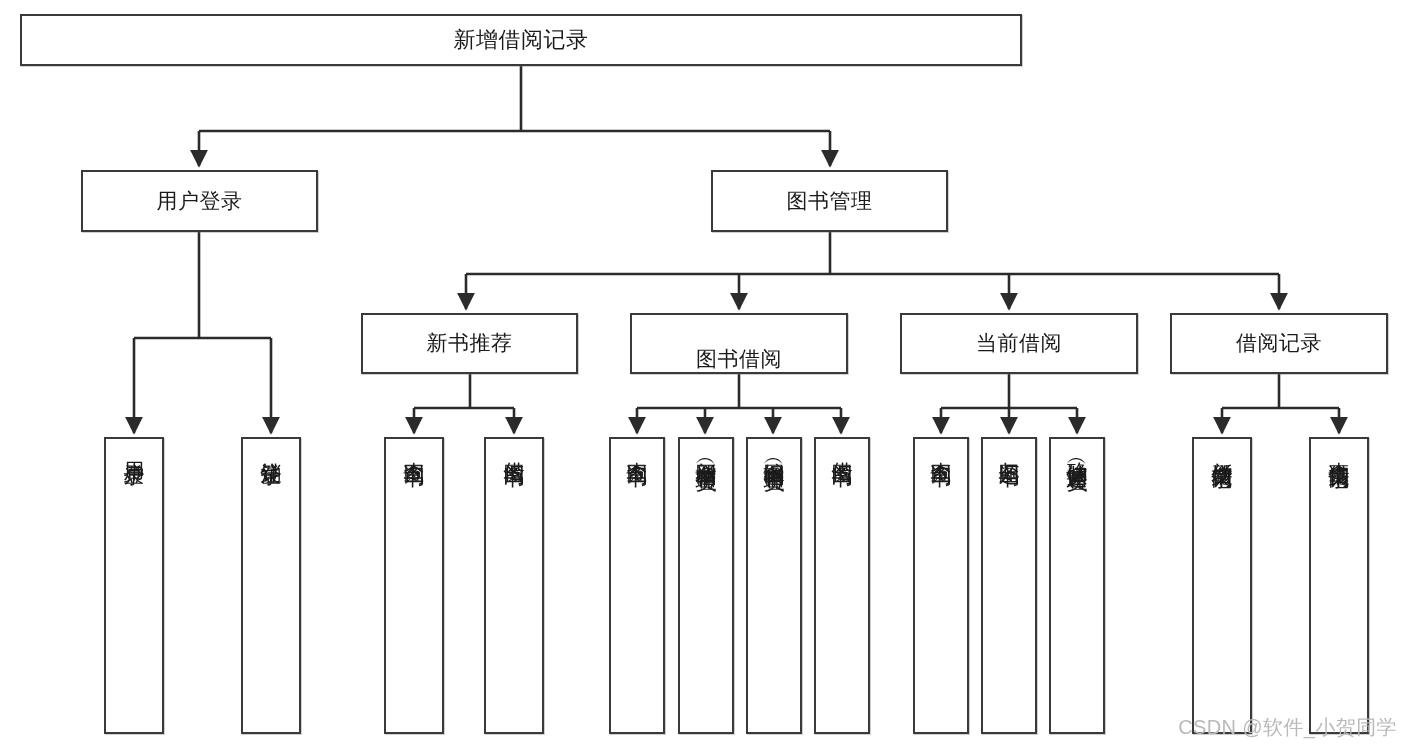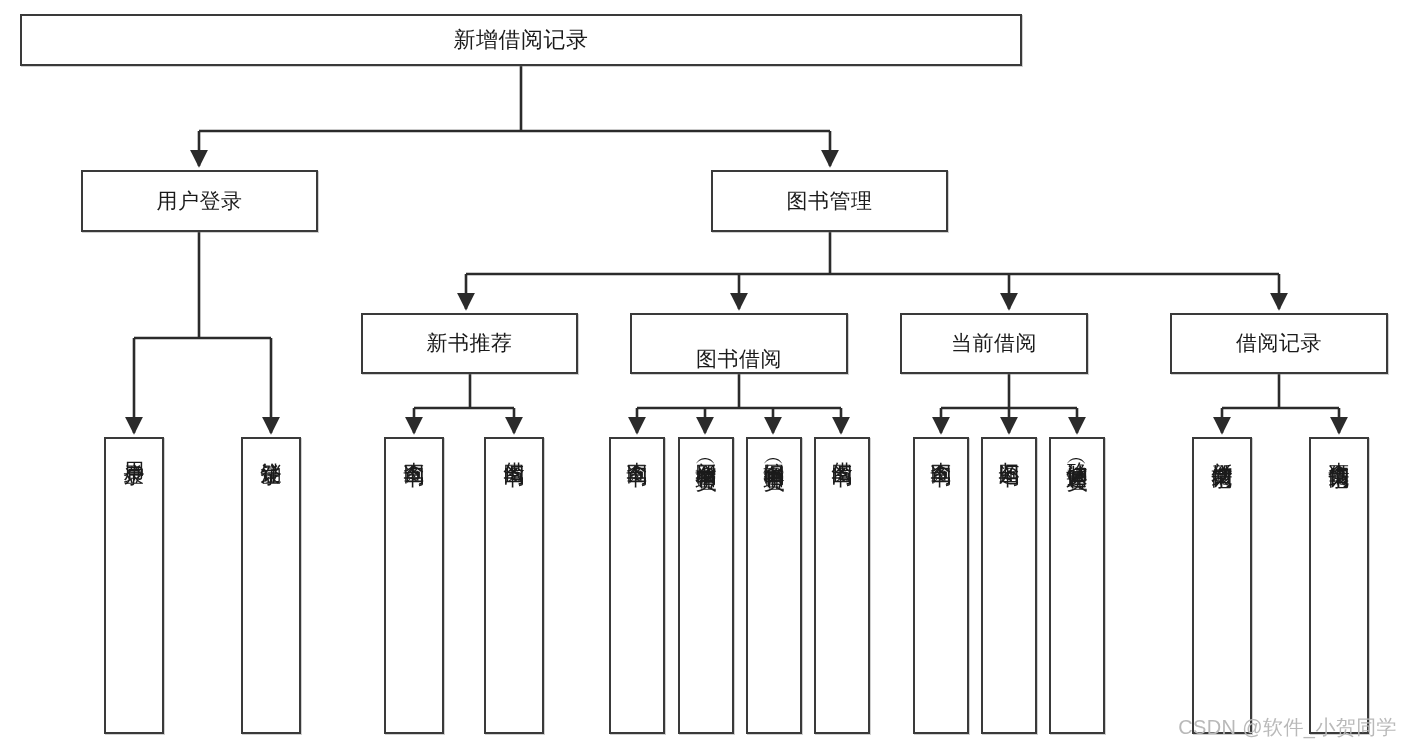--- a/index.html
+++ b/index.html
@@ -143,21 +143,21 @@
   </div>
 
   <div class="node horizontal" style="left:361px; top:313px; width:217px; height:61px;">
     <span class="node-label">新书推荐</span>
   </div>
 
   <div class="node horizontal" style="left:630px; top:313px; width:218px; height:61px;align-items:flex-end;">
     <span class="node-label">图书借阅</span>
   </div>
 
-  <div class="node horizontal" style="left:900px; top:313px; width:188px; height:61px;">
+  <div class="node horizontal" style="left:900px; top:313px; width:238px; height:61px;">
     <span class="node-label">当前借阅</span>
   </div>
 
   <div class="node horizontal" style="left:1170px; top:313px; width:218px; height:61px;">
     <span class="node-label">借阅记录</span>
   </div>
 
   <div class="node vertical" style="left:104px; top:437px; width:60px; height:297px;">
     <span class="node-label">用户登录</span>
   </div>

